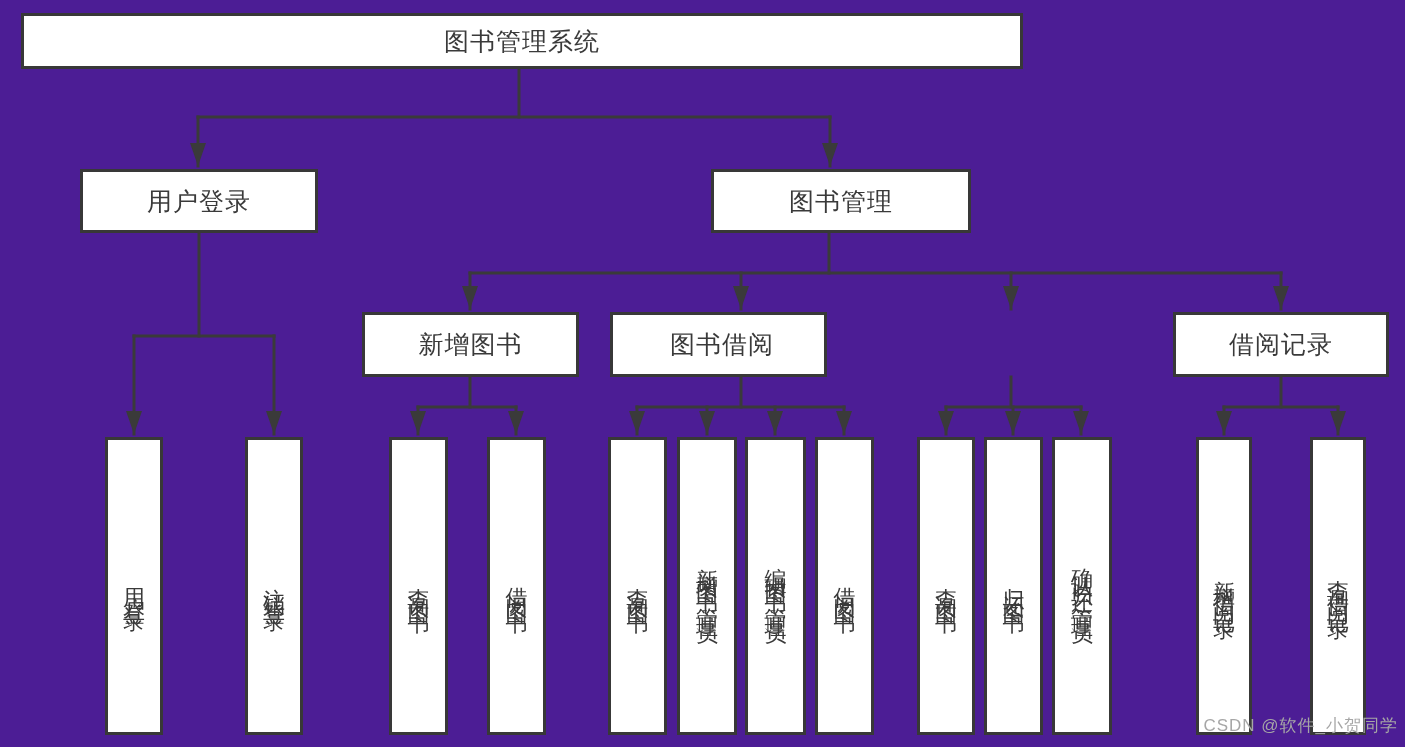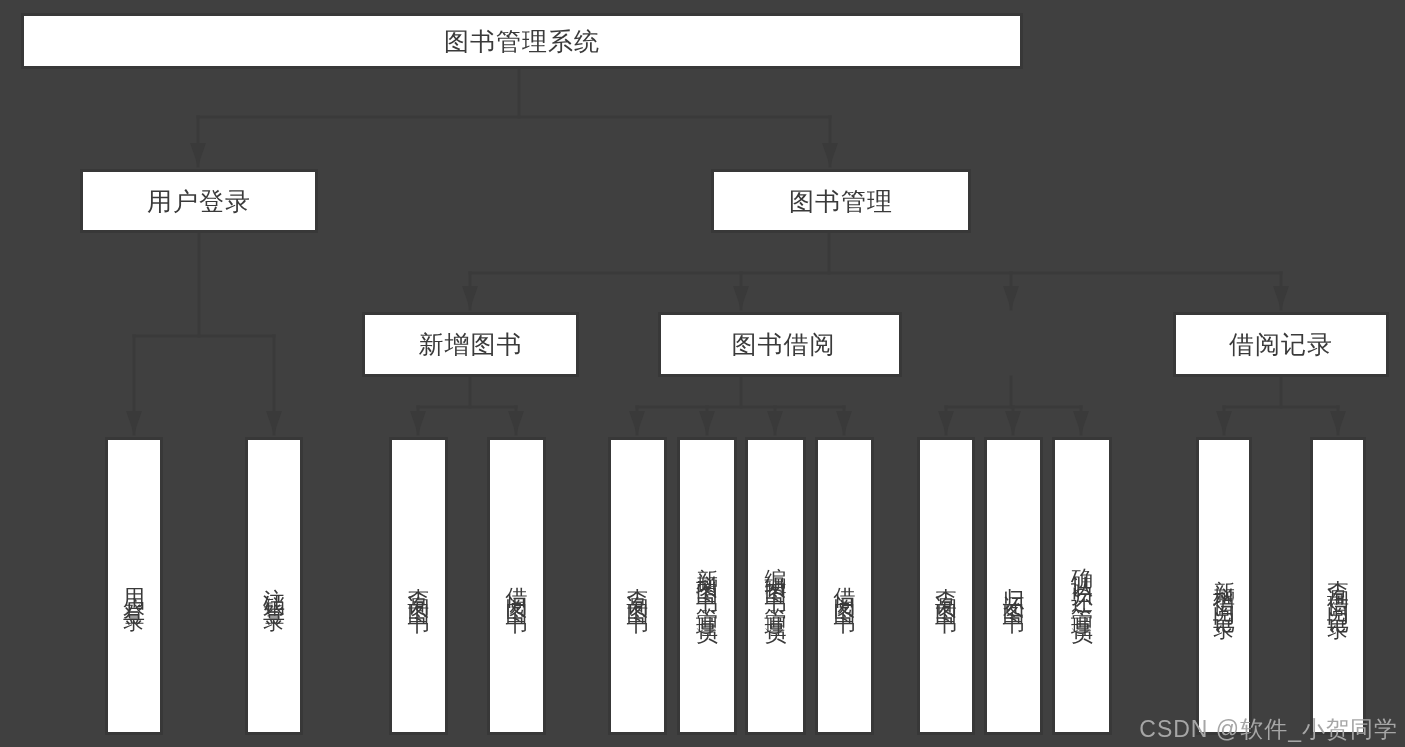--- a/index.html
+++ b/index.html
@@ -1,20 +1,20 @@
 <!DOCTYPE html>
 <html><head>
 <meta charset="utf-8">
 <style>
   html, body { margin: 0; padding: 0; background: #ffffff; }
   #stage {
     position: relative;
     width: 1405px;
     height: 747px;
-    background: #404040;
+    background: #4c1d95;
     font-family: "Liberation Sans", "DejaVu Sans", sans-serif;
     overflow: hidden;
   }
   #connectors {
     position: absolute;
     left: 0; top: 0;
     width: 1405px; height: 747px;
   }
   .ln {
     stroke: #3a3a3a;
@@ -42,42 +42,42 @@
     height: 298px;
     width: 59px;
   }
   
   .b-root   { left: 21px;   top: 13px;  width: 1002px; height: 56px; }
   
   .b-login  { left: 80px;   top: 169px; width: 238px;  height: 64px; }
   .b-mgmt   { left: 711px;  top: 169px; width: 260px;  height: 64px; }
   
   .b-newbook { left: 362px;  top: 312px; width: 217px; height: 65px; }
-  .b-borrow  { left: 658px;  top: 312px; width: 244px; height: 65px; padding-left: 7px; }
+  .b-borrow  { left: 610px;  top: 312px; width: 217px; height: 65px; padding-left: 7px; }
   .b-current { left: 903px;  top: 312px; width: 216px; height: 65px; }
   .b-record  { left: 1173px; top: 312px; width: 216px; height: 65px; }
   
   .l-userlogin { left: 105px;  width: 58px; }
   .l-logout    { left: 245px;  width: 58px; }
   .l-nbquery   { left: 389px;  }
   .l-nbborrow  { left: 487px;  }
   .l-bbquery   { left: 608px;  }
   .l-bbadd     { left: 677px;  width: 60px; }
   .l-bbedit    { left: 745px;  width: 61px; }
   .l-bbborrow  { left: 815px;  }
   .l-cbquery   { left: 917px;  width: 58px; }
   .l-cbreturn  { left: 984px;  }
   .l-cbconfirm { left: 1052px; width: 60px; }
   .l-bradd     { left: 1196px; width: 56px; }
   .l-brquery   { left: 1310px; width: 56px; }
   #watermark {
     position: absolute;
     right: 7px;
     top: 714px;
-    font-size: 23px;
+    font-size: 17px;
     color: #a6a6a6;
     letter-spacing: 1px;
     z-index: 5;
     white-space: nowrap;
   }
 </style>
 </head>
 <body>
 
 <div id="stage">

